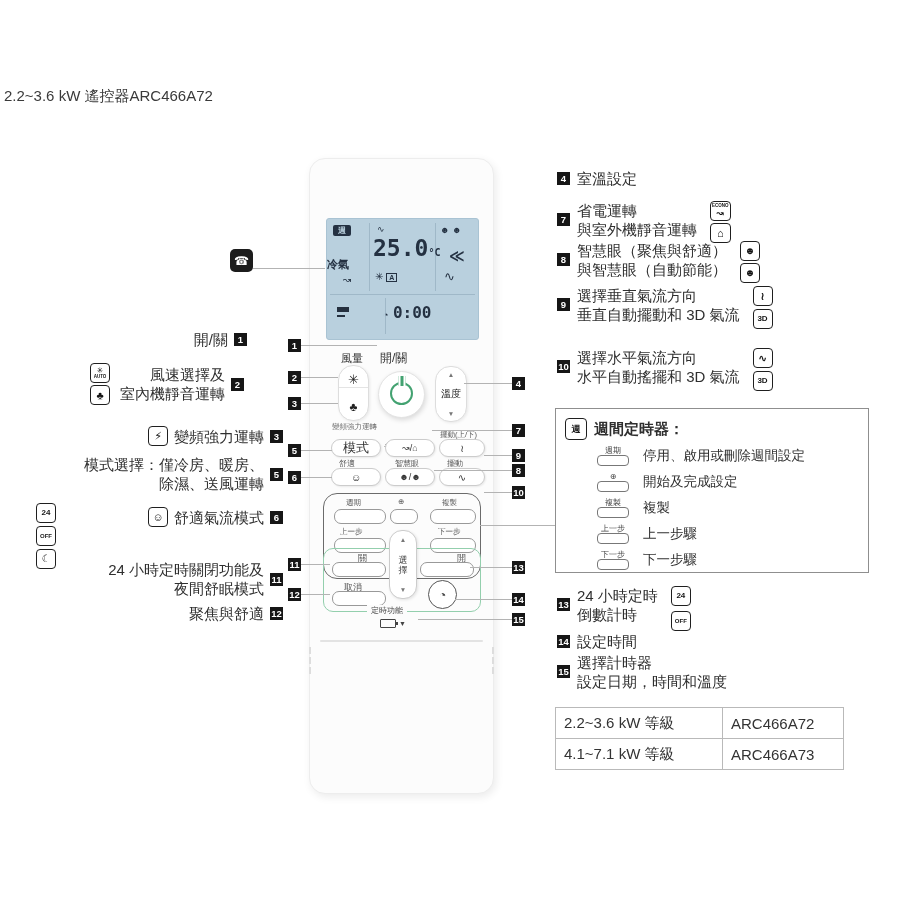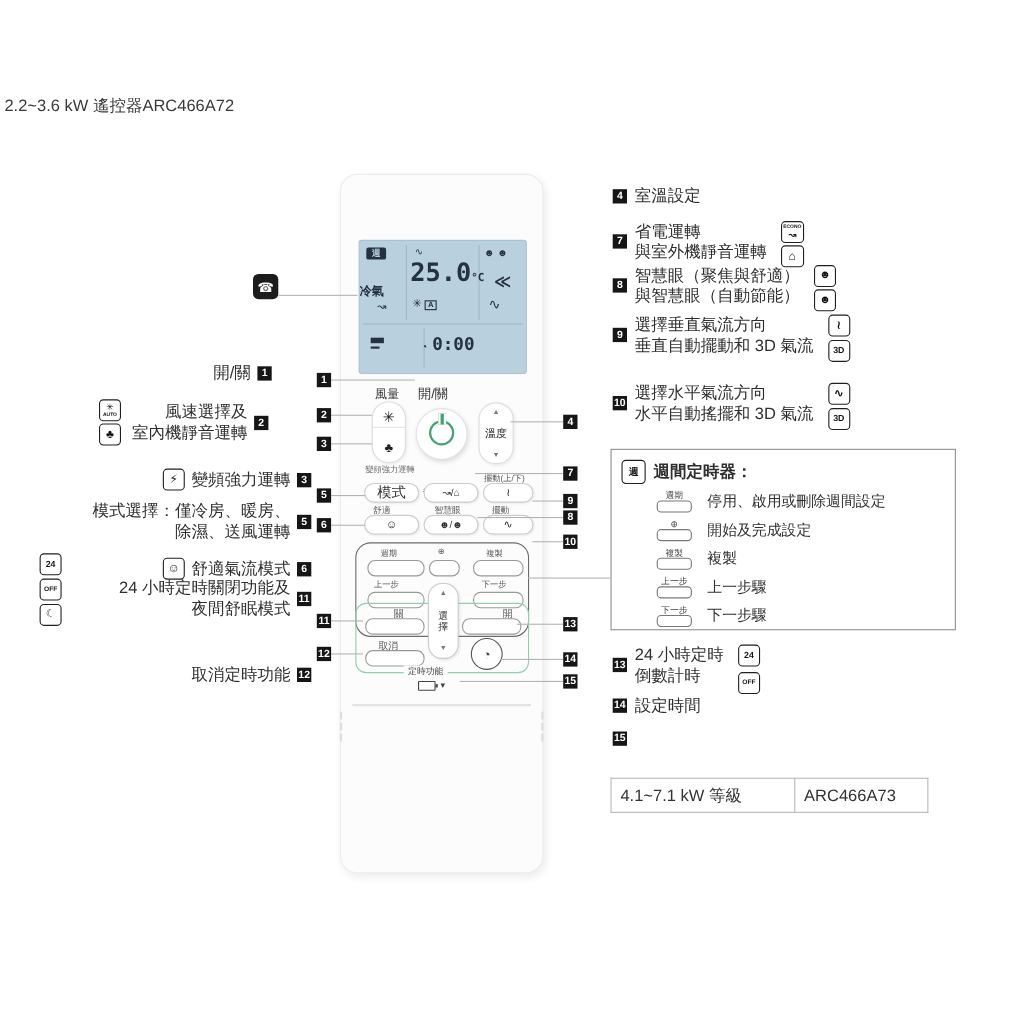--- a/index.html
+++ b/index.html
@@ -280,30 +280,30 @@
     <span class="iconbox">
         <span style="font-size:8px">24</span>
       </span>
     <span class="iconbox">
         <span style="font-size:6px">OFF</span>
       </span>
     <span class="iconbox">
         <span style="font-size:10px">☾</span>
       </span>
   </div>
-  <div class="abs lrow" style="right:636px;top:525px">
+  <div class="abs lrow" style="right:636px;top:560px">
     <span class="lcol">
       <span class="ltext">24 小時定時關閉功能及</span>
       <span class="ltext">夜間舒眠模式</span>
     </span>
     <span class="numbox">11</span>
   </div>
 
   <div class="abs lrow" style="right:636px;top:604px">
-    <span class="ltext">取消定時功能</span>
+    <span class="ltext">聚焦與舒適</span>
     <span class="numbox">12</span>
   </div>
 
   <div class="abs rrow" style="left:557px;top:169px;align-items:center">
     <span class="numbox">4</span>
     <span class="ltext">室溫設定</span>
   </div>
 
   <div class="abs rrow" style="left:557px;top:201px">
     <span class="numbox" style="margin-top:12px">7</span>
@@ -430,24 +430,32 @@
     </span>
   </div>
 
   <div class="abs rrow" style="left:557px;top:632px;align-items:center">
     <span class="numbox">14</span>
     <span class="ltext">設定時間</span>
   </div>
 
   <div class="abs rrow" style="left:557px;top:653px">
     <span class="numbox" style="margin-top:12px">15</span>
+    <span class="rcol">
+      <span class="ltext">選擇計時器</span>
+      <span class="ltext">設定日期，時間和溫度</span>
+    </span>
   </div>
 
   <table class="abs modeltable" style="left:555px;top:707px">
     <tbody>
+        <tr>
+      <td>2.2~3.6 kW 等級</td>
+      <td>ARC466A72</td>
+    </tr>
     <tr>
       <td>4.1~7.1 kW 等級</td>
       <td>ARC466A73</td>
     </tr>
   </tbody>
     </table>
 
 </div>
 
 </body></html>

